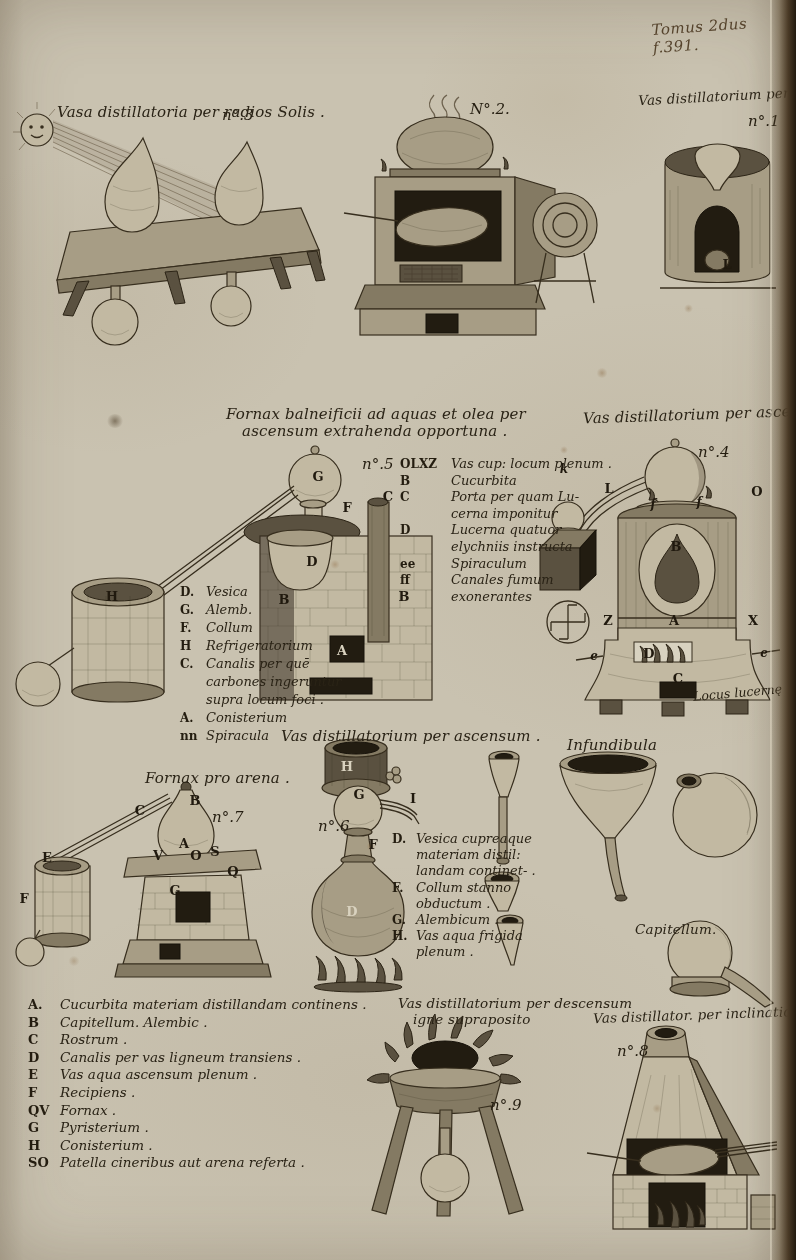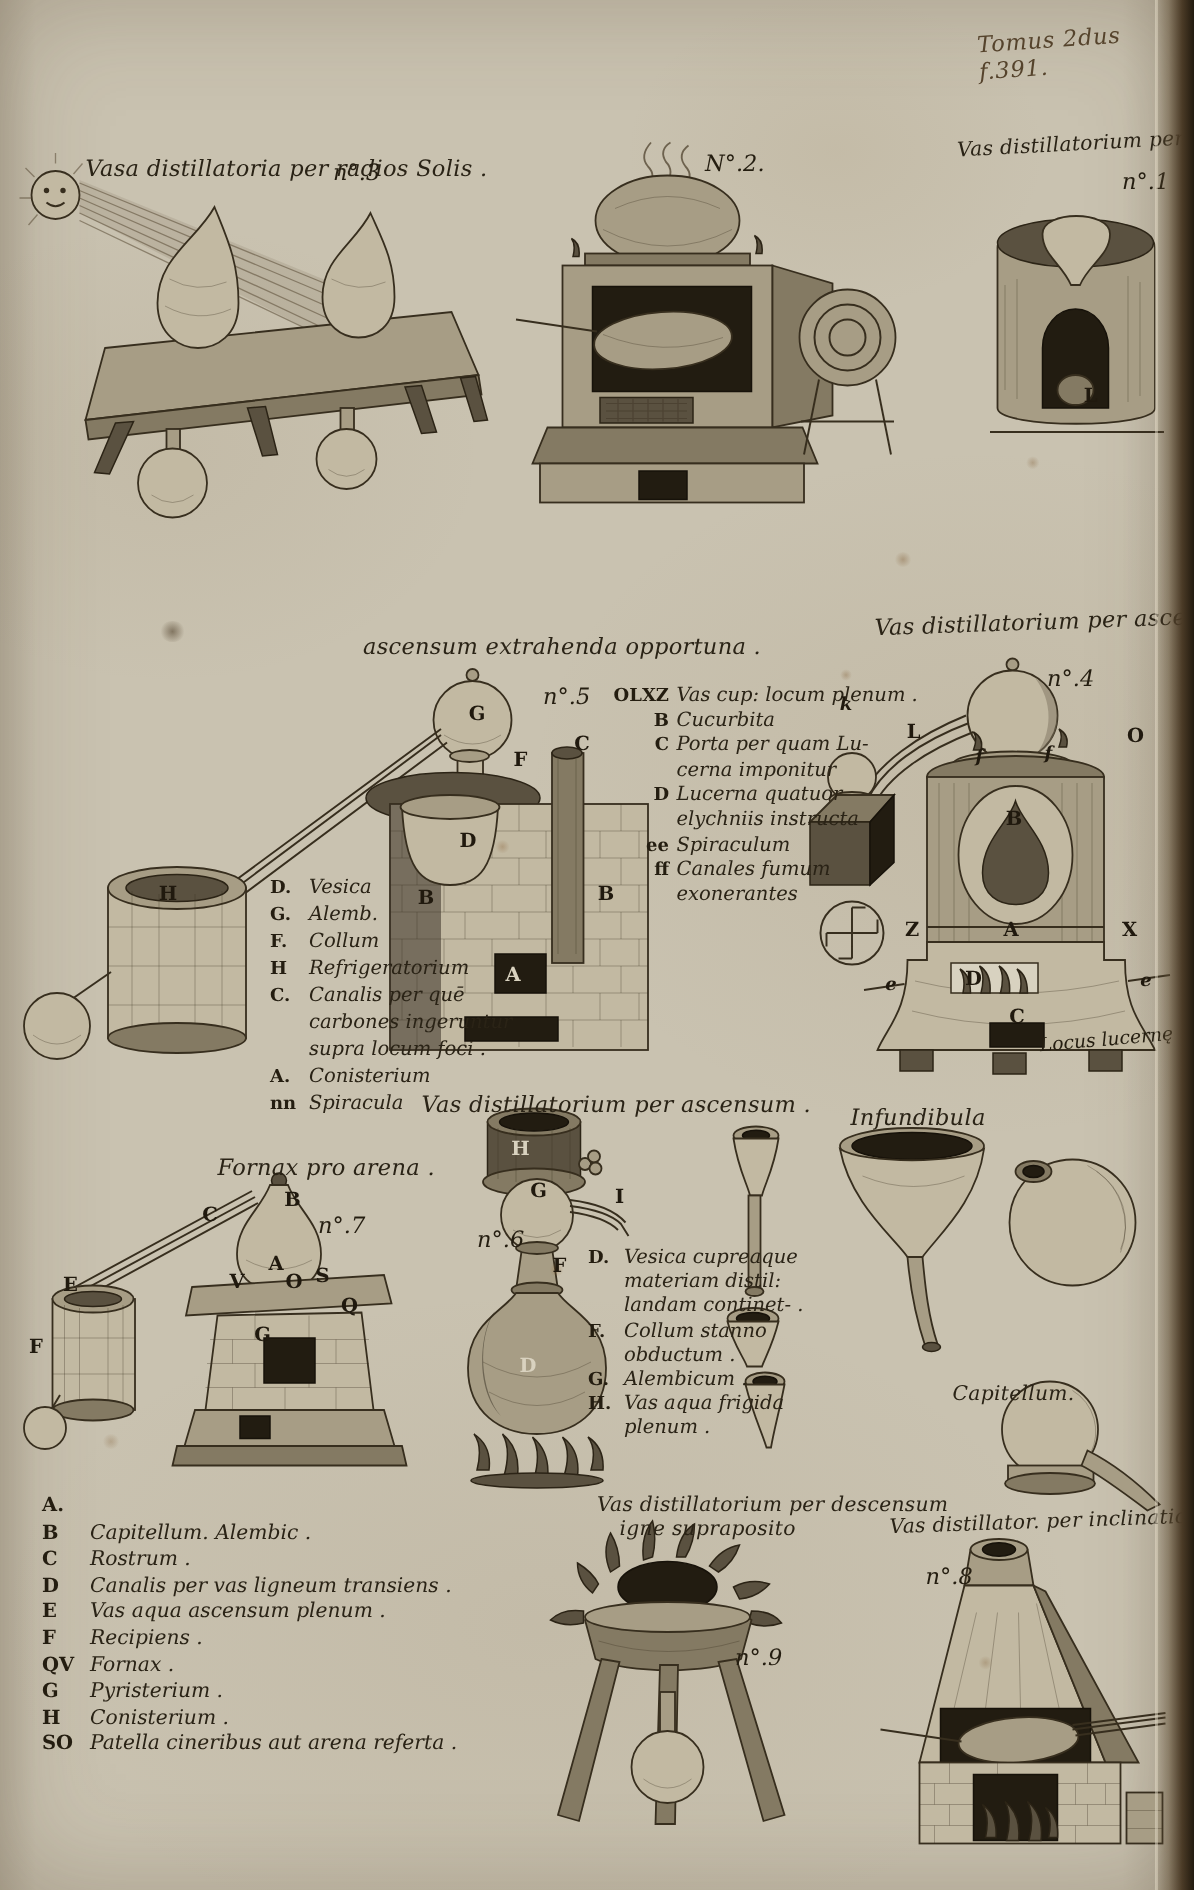--- a/index.html
+++ b/index.html
@@ -17,21 +17,21 @@
   .cap{position:absolute;white-space:nowrap;font:italic 15px "DejaVu Serif",serif;color:#2a2316;letter-spacing:.2px;}
   .cap.sm{font-size:13.5px;}
   .num{position:absolute;white-space:nowrap;font:italic 15px "DejaVu Serif",serif;color:#241d10;}
   .folio{position:absolute;font:italic 15px "DejaVu Serif",serif;color:#55432c;transform:rotate(-4deg);letter-spacing:.5px;}
   .legend{position:absolute;color:#2a2316;}
   .lg-row{display:flex;align-items:baseline;}
   .lg-k{flex:0 0 26px;font:bold 12px "DejaVu Serif",serif;color:#241d10;}
   .lg-t{font:italic 13px "DejaVu Serif",serif;white-space:nowrap;}
   .legend-fig5 .lg-row{height:18px;}
   .legend-lamp .lg-row{height:16.6px;}
-  .legend-lamp .lg-k{flex-basis:46px;text-align:right;padding-right:5px;}
+  .legend-lamp .lg-k{flex-basis:46px;text-align:left;padding-right:5px;}
   .legend-fig6 .lg-row{height:16.2px;}
   .legend-fig6 .lg-k{flex-basis:24px;}
   .legend-bottom .lg-row{height:17.6px;}
   .legend-bottom .lg-k{flex-basis:32px;font-size:13px;}
   .legend-bottom .lg-t{font-size:13.5px;}
   .fig-letter{position:absolute;transform:translate(-50%,-55%);font:bold 13px "DejaVu Serif",serif;color:#20190e;}
   .fig-letter.light{color:#d9d2bf;}
   .fig-letter.ital{font:italic 12px "DejaVu Serif",serif;font-weight:bold;}
   .locus{position:absolute;font:italic 12.5px "DejaVu Serif",serif;color:#241d10;transform:rotate(-5deg);white-space:nowrap;}
   .spot{position:absolute;border-radius:50%;pointer-events:none;}
@@ -398,20 +398,21 @@
   <span class="folio" style="left:652px;top:16px">Tomus 2dus f.391.</span>
 
   <span class="cap" style="left:57px;top:103px">Vasa distillatoria per radios Solis .</span>
   <span class="num" style="left:222px;top:106px">n°.3</span>
 
   <span class="num" style="left:470px;top:100px">N°.2.</span>
 
   <span class="cap sm" style="left:638px;top:86px;transform:rotate(-3deg)">Vas distillatorium per descensum .</span>
   <span class="num" style="left:748px;top:112px">n°.1</span>
 
+  <span class="cap" style="left:226px;top:405px">Fornax balneificii ad aquas et olea per</span>
   <span class="cap" style="left:242px;top:422px">ascensum extrahenda opportuna .</span>
   <span class="num" style="left:362px;top:455px">n°.5</span>
 
   <span class="cap" style="left:583px;top:405px;transform:rotate(-2deg)">Vas distillatorium per ascensum .</span>
   <span class="num" style="left:698px;top:443px">n°.4</span>
   <span class="locus" style="left:693px;top:685px">Locus lucernę</span>
 
   <span class="cap" style="left:281px;top:727px">Vas distillatorium per ascensum .</span>
   <span class="num" style="left:318px;top:817px">n°.6</span>
 
@@ -534,20 +535,21 @@
         <span class="lg-t">Vas aqua frigida</span>
       </div>
       <div class="lg-row">
         <span class="lg-k"></span>
         <span class="lg-t">plenum .</span>
       </div>
     </div>
   <div class="legend legend-bottom" style="left:28px;top:996px">
       <div class="lg-row">
         <span class="lg-k">A.</span>
+        <span class="lg-t">Cucurbita materiam distillandam continens .</span>
       </div>
       <div class="lg-row">
         <span class="lg-k">B</span>
         <span class="lg-t">Capitellum. Alembic .</span>
       </div>
       <div class="lg-row">
         <span class="lg-k">C</span>
         <span class="lg-t">Rostrum .</span>
       </div>
       <div class="lg-row">

